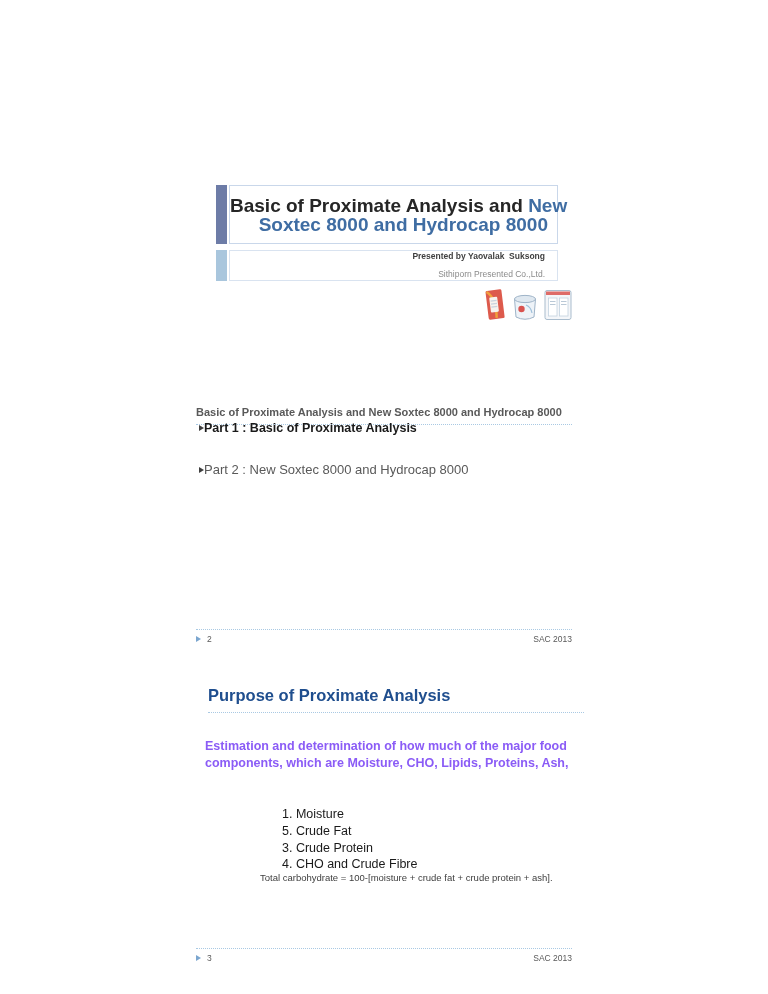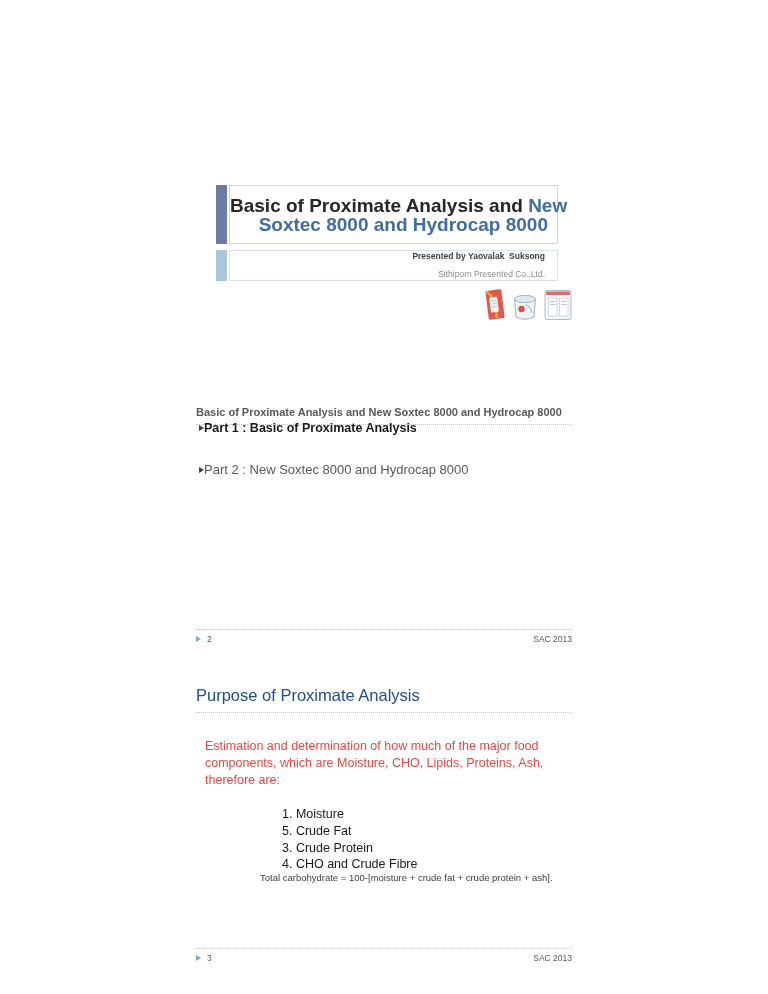--- a/index.html
+++ b/index.html
@@ -51,24 +51,24 @@
     position:absolute;left:196px;top:372px;width:376px;box-sizing:border-box;
     font-size:11px;font-weight:bold;color:#595959;padding-bottom:6px;white-space:nowrap;margin-top:34px;
   }
   .part{position:absolute;left:199px;display:flex;align-items:center;gap:0;white-space:nowrap;}
   .part1{top:421px;font-size:12.5px;font-weight:bold;color:#1a1a1a;}
   .part2{top:462px;font-size:13px;color:#595959;justify-content:space-between;}
   .f2{top:629px;}
 
   
   .s3-title{
-    position:absolute;left:196px;top:686px;width:376px;box-sizing:border-box;
-    font-size:16.5px;font-weight:normal;color:#1f4e8e;padding-bottom:7px;
+    position:absolute;left:208px;top:686px;width:376px;box-sizing:border-box;
+    font-size:16.5px;font-weight:bold;color:#1f4e8e;padding-bottom:7px;
   }
-  .s3-para{position:absolute;left:205px;top:738px;width:374px;font-size:12.5px;line-height:16.8px;color:#ef4444;}
+  .s3-para{position:absolute;left:205px;top:738px;width:374px;font-size:12.5px;line-height:16.8px;color:#8b5cf6;font-weight:bold;}
   .s3-list{position:absolute;left:246px;top:806px;font-size:12.5px;line-height:16.8px;color:#1a1a1a;margin-left:36px;}
   .s3-note{position:absolute;left:260px;top:872px;font-size:9.5px;color:#404040;white-space:nowrap;}
   .f3{top:948px;}
 </style>
 </head>
 <body>
 
 <div class="page">
 
   <div class="title-group">
@@ -139,21 +139,20 @@
       <span>2</span>
     </span>
     <span>SAC 2013</span>
   </div>
 
   <div class="s3-title dotted">Purpose of Proximate Analysis</div>
 
   <div class="s3-para">
     <div>Estimation and determination of how much of the major food</div>
     <div>components, which are Moisture, CHO, Lipids, Proteins, Ash,</div>
-    <div>therefore are:</div>
   </div>
 
   <div class="s3-list">
     <div>1. Moisture</div>
     <div>5. Crude Fat</div>
     <div>3. Crude Protein</div>
     <div>4. CHO and Crude Fibre</div>
   </div>
 
   <div class="s3-note">Total carbohydrate = 100-[moisture + crude fat + crude protein + ash].</div>

